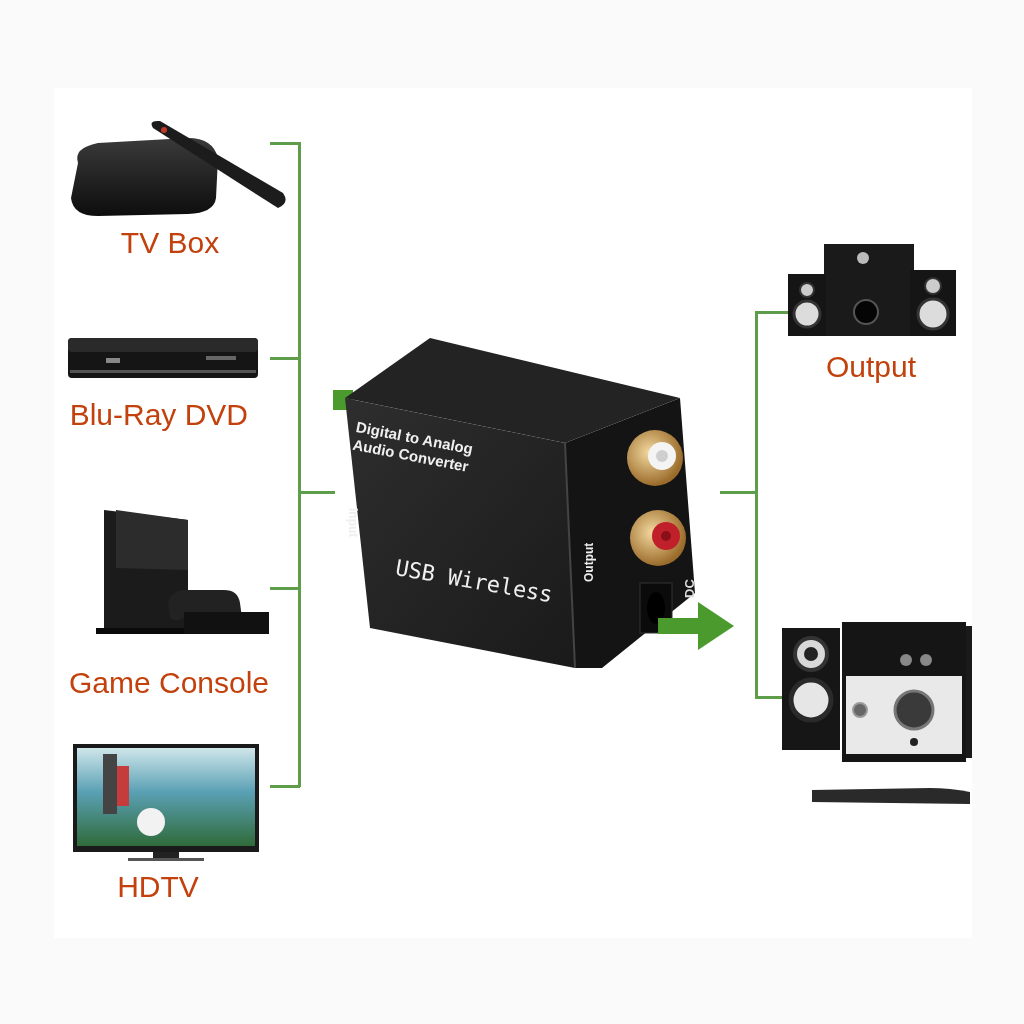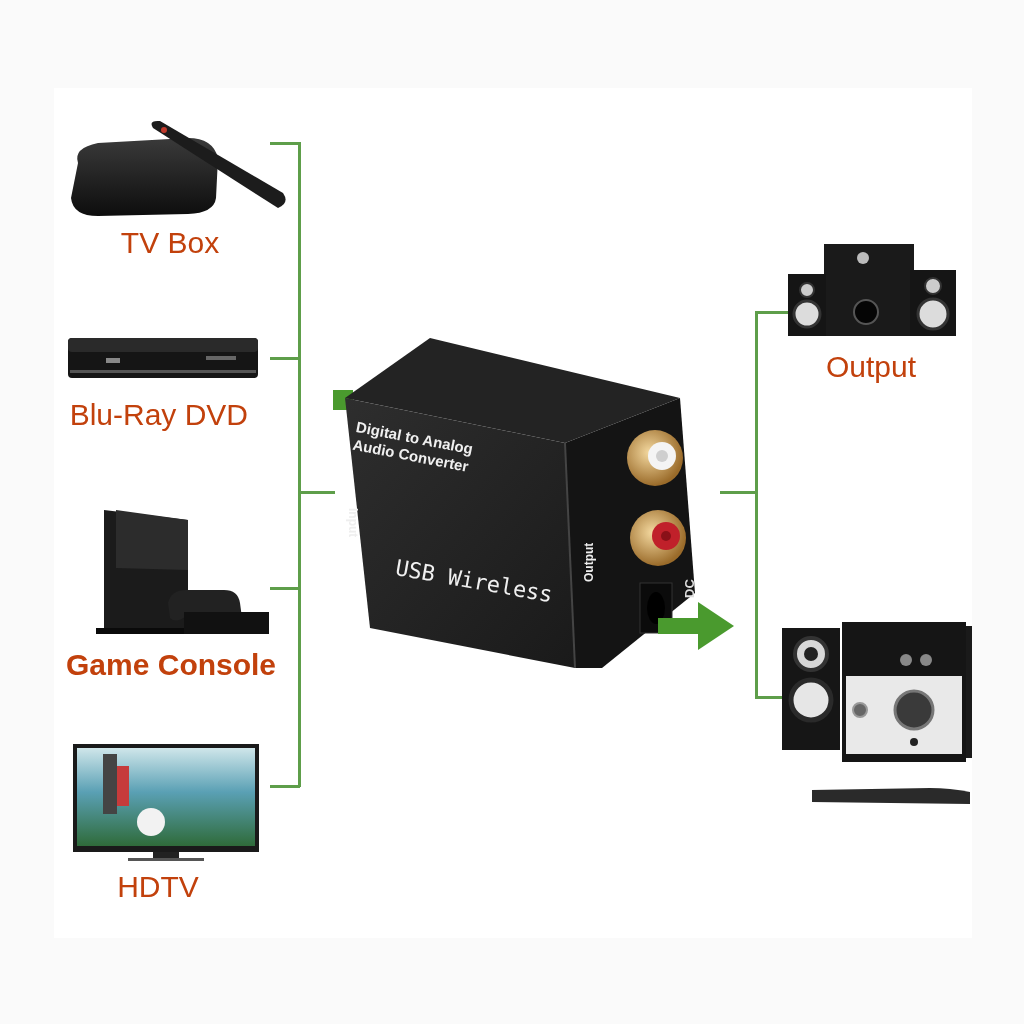--- a/index.html
+++ b/index.html
@@ -55,21 +55,21 @@
 
 <div class="abs" style="left:96px;top:508px;">
   <svg width="175" height="130" viewBox="0 0 175 130">
     <polygon points="8,2 92,12 92,122 8,122" fill="#1b1b1b"></polygon>
     <polygon points="20,2 92,12 92,62 20,60" fill="#2c2c2c"></polygon>
     <rect x="0" y="120" width="100" height="6" fill="#0a0a0a"></rect>
     <path d="M72 95 Q75 82 90 82 L128 82 Q142 82 144 95 L146 110 Q140 116 130 108 L90 108 Q80 116 74 110 Z" fill="#222"></path>
     <rect x="88" y="104" width="85" height="22" fill="#111"></rect>
   </svg>
 </div>
-<div class="label" style="left:66px;top:648px;width:206px;font-weight:bold;">Game Console</div>
+<div class="label" style="left:66px;top:666px;width:206px;">Game Console</div>
 
 <div class="abs" style="left:73px;top:744px;">
   <svg width="186" height="120" viewBox="0 0 186 120">
     <defs>
         <linearGradient id="scr" x1="0" y1="0" x2="0" y2="1">
           <stop offset="0" stop-color="#cfe6ea"></stop>
           <stop offset="0.45" stop-color="#5aa0b4"></stop>
           <stop offset="1" stop-color="#2f6b3a"></stop>
         </linearGradient>
       </defs>

